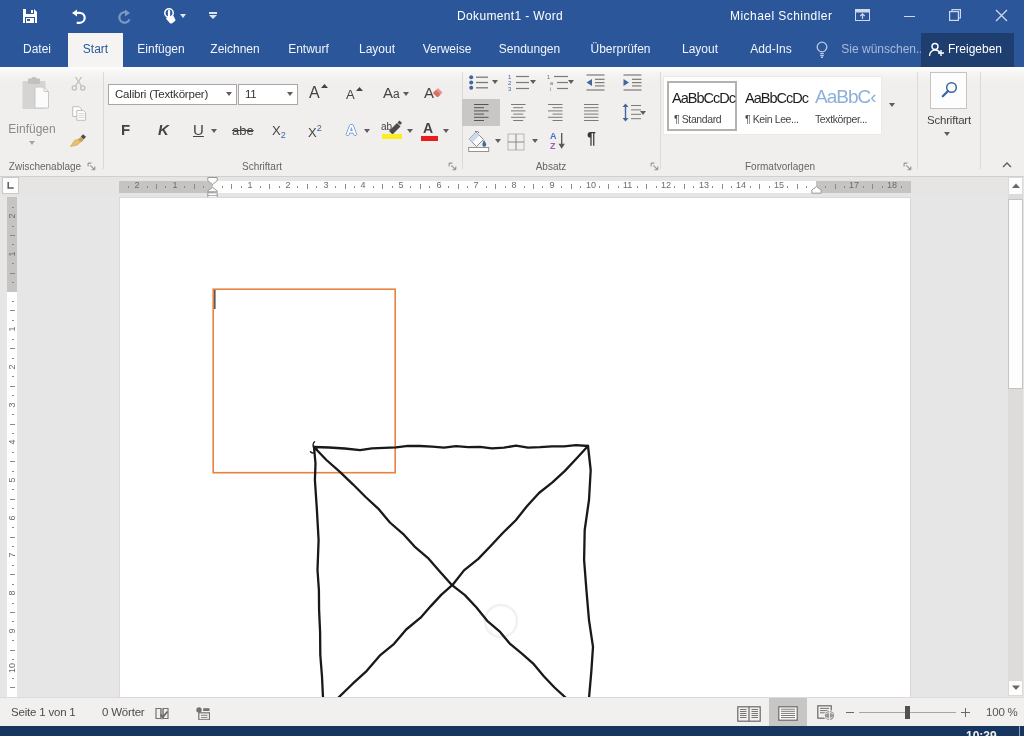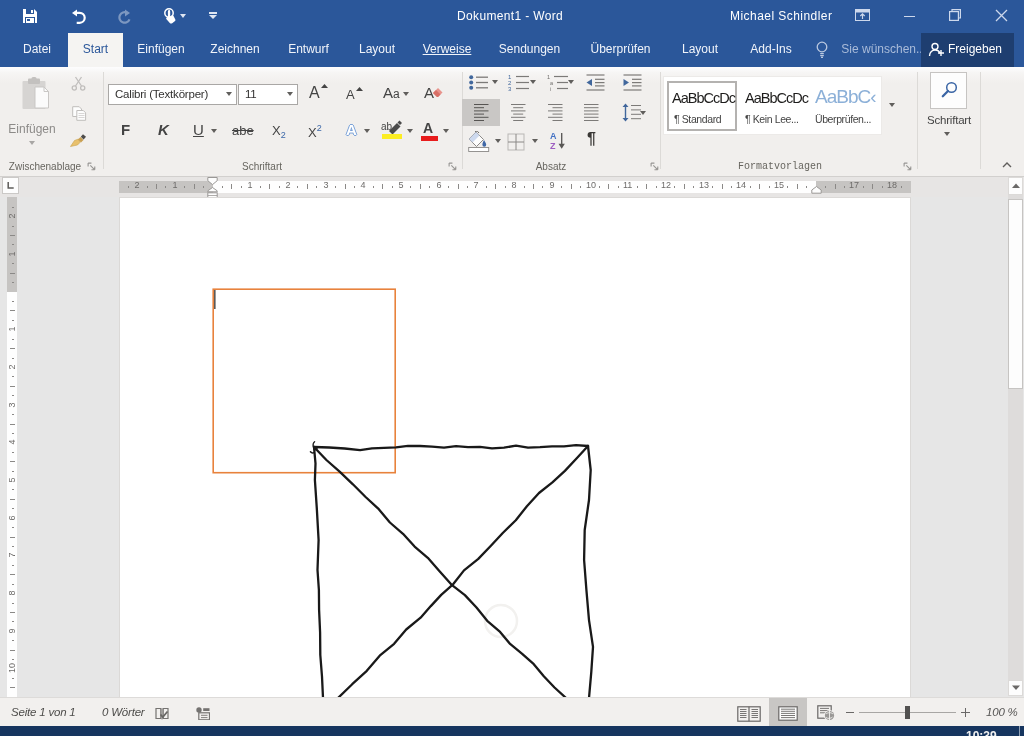--- a/index.html
+++ b/index.html
@@ -26,21 +26,21 @@
 .btntext { color:#444; }
 
 #rulerstrip { position:absolute; left:0; top:177px; width:1024px; height:20px; background:#e7e5e4; }
 .ruler-seg { position:absolute; top:4px; height:12px; }
 .rnum { position:absolute; top:3px; font-size:9px; color:#6d6b69; }
 .rtick { position:absolute; background:#8b8987; }
 
 #docarea { position:absolute; left:0; top:197px; width:1024px; height:500px; background:#e6e6e6; }
 #page { position:absolute; left:119px; top:0; width:792px; height:500px; background:#fff; border-left:1px solid #dbd9d7; border-right:1px solid #dbd9d7; border-top:1px solid #dbd9d7; }
 
-#statusbar { position:absolute; left:0; top:697px; width:1024px; height:29px; background:#f2f0ee; border-top:1px solid #dddbd9; font-size:11.5px; color:#4e4d4b; letter-spacing:-0.2px;font-style:italic; }
+#statusbar { position:absolute; left:0; top:697px; width:1024px; height:29px; background:#f2f0ee; border-top:1px solid #dddbd9; font-size:11.5px; color:#4e4d4b; letter-spacing:-0.2px; }
 
 #taskbar { position:absolute; left:0; top:726px; width:1024px; height:10px; background:#16355f; overflow:hidden; }
 </style>
 </head>
 <body>
 <div id="app">
 
 <div id="titlebar">
   <svg class="abs" style="left:22px;top:8px" width="16" height="16" viewBox="0 0 16 16">
     <path d="M1 1 h11 l3 3 v11 h-14 z" fill="#fff"></path>
@@ -82,21 +82,21 @@
   </svg>
 </div>
 
 <div id="tabband">
   <div class="tab" style="left:16px;width:42px;">Datei</div>
   <div class="tab" id="tab-start" style="left:68px;width:55px;">Start</div>
   <div class="tab" style="left:133px;width:56px;">Einfügen</div>
   <div class="tab" style="left:205px;width:60px;">Zeichnen</div>
   <div class="tab" style="left:281px;width:55px;">Entwurf</div>
   <div class="tab" style="left:354px;width:46px;">Layout</div>
-  <div class="tab" style="left:419px;width:56px;text-decoration:underline;">Verweise</div>
+  <div class="tab" style="left:419px;width:56px;">Verweise</div>
   <div class="tab" style="left:494px;width:71px;">Sendungen</div>
   <div class="tab" style="left:585px;width:71px;">Überprüfen</div>
   <div class="tab" style="left:675px;width:50px;">Layout</div>
   <div class="tab" style="left:744px;width:54px;">Add-Ins</div>
   <svg class="abs" style="left:815px;top:8px" width="14" height="17" viewBox="0 0 14 17">
     <circle cx="7" cy="6" r="4.8" fill="none" stroke="#bac8e0" stroke-width="1.3"></circle>
     <path d="M5.2 12.7 h3.6 M5.2 14.6 h3.6 M6 16.4 h2" stroke="#bac8e0" stroke-width="1.2"></path>
   </svg>
   <div class="tab" style="left:832px;width:100px;color:#a9bbd9;text-align:center;">Sie wünschen..</div>
   <div class="abs" style="left:921px;top:0;width:93px;height:34px;background:#1e3e70;"></div>
@@ -364,23 +364,23 @@
     </svg>
   </div>
   <div id="g-styles">
     <div class="abs" style="left:663px;top:9px;width:219px;height:59px;background:#fff;border:1px solid #eceae8;"></div>
     <div class="abs" style="left:667px;top:14px;width:70px;height:50px;background:#fff;border:2px solid #b4b2b0;"></div>
     <div class="abs" style="left:672px;top:23px;font-size:14.5px;color:#1d1c1b;letter-spacing:-1px;">AaBbCcDc</div>
     <div class="abs" style="left:674px;top:46px;font-size:10.5px;color:#444;letter-spacing:-0.4px;">¶ Standard</div>
     <div class="abs" style="left:745px;top:23px;font-size:14.5px;color:#1d1c1b;letter-spacing:-1px;">AaBbCcDc</div>
     <div class="abs" style="left:745px;top:46px;font-size:10.5px;color:#444;letter-spacing:-0.4px;">¶ Kein Lee...</div>
     <div class="abs" style="left:815px;top:19px;font-size:19px;color:#8cb0d8;letter-spacing:-1px;">AaBbC‹</div>
-    <div class="abs" style="left:815px;top:46px;font-size:10.5px;color:#444;letter-spacing:-0.4px;">Überprüfen...</div>
+    <div class="abs" style="left:815px;top:46px;font-size:10.5px;color:#444;letter-spacing:-0.4px;">Textkörper...</div>
     <div class="caret" style="left:889px;top:36px;"></div>
-    <div class="grouplabel" style="left:730px;width:100px;font-family:Liberation Mono, monospace;">Formatvorlagen</div>
+    <div class="grouplabel" style="left:730px;width:100px;">Formatvorlagen</div>
     <svg class="launcher" style="left:903px;top:95px" width="8" height="8" viewBox="0 0 9 9">
       <path d="M1 1 h3 M1 1 v3 M3 3 L7 7 M7 7 v-3 M7 7 h-3" stroke="#979593" stroke-width="1" fill="none"></path>
     </svg>
   </div>
   <div id="g-edit">
     <div class="abs" style="left:930px;top:5px;width:37px;height:37px;background:#fdfdfd;border:1px solid #c6c4c2;"></div>
     <svg class="abs" style="left:940px;top:14px" width="19" height="19" viewBox="0 0 19 19">
       <circle cx="11.5" cy="6.5" r="4.8" fill="none" stroke="#3a65a5" stroke-width="1.5"></circle>
       <path d="M8 10 L2.8 15.2" stroke="#3a65a5" stroke-width="2.3" stroke-linecap="round"></path>
     </svg>

